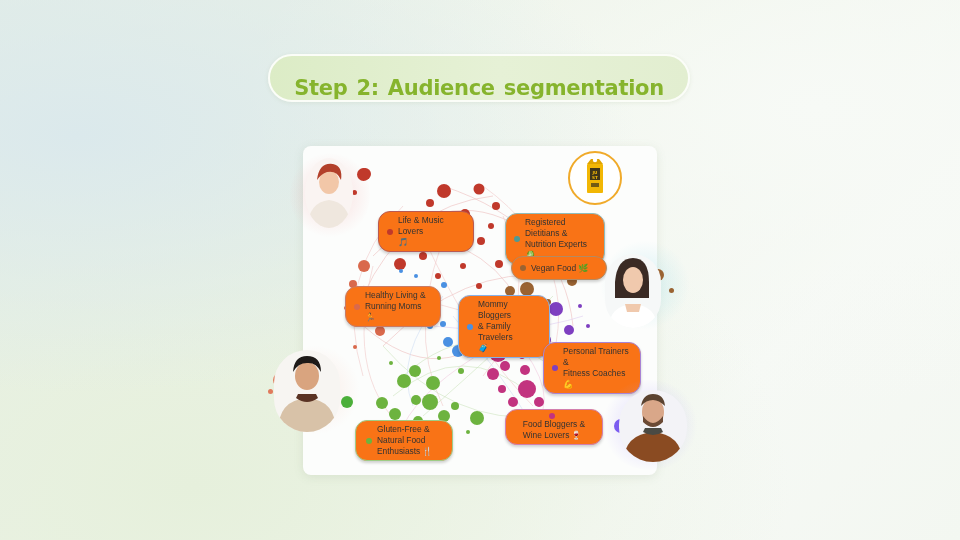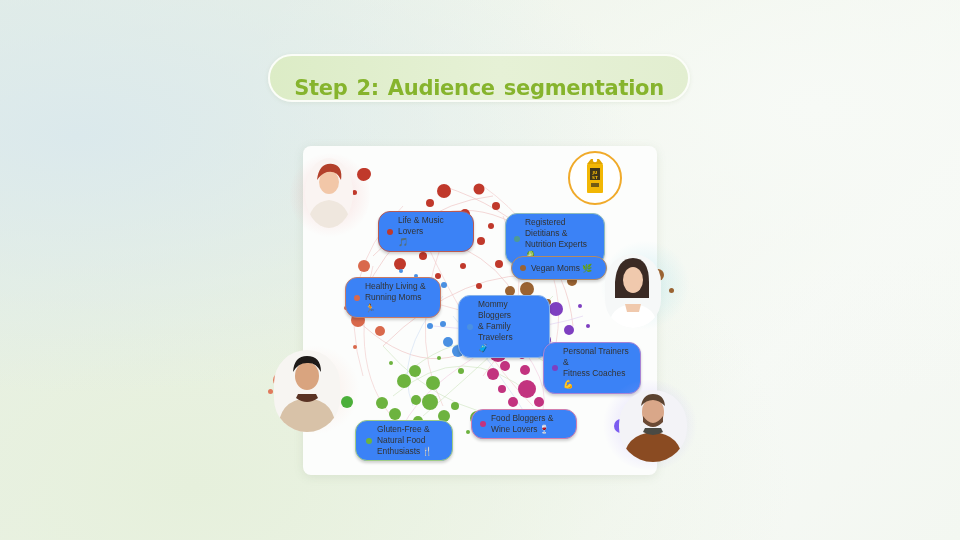--- a/index.html
+++ b/index.html
@@ -26,21 +26,21 @@
     font-weight: 700; font-size: 21px; color: #86b42d; letter-spacing: -0.3px;
     word-spacing: 2px;
   }
   .card {
     position: absolute; left: 303px; top: 146px; width: 354px; height: 329px;
     background: #fcfdfc; border-radius: 8px;
     box-shadow: 0 2px 10px rgba(120,140,110,0.15);
   }
   svg.graph { position: absolute; left: 0; top: 0; }
   .label {
-    position: absolute; background: #3b82f6; border-radius: 12px;
+    position: absolute; background: #f97316; border-radius: 12px;
     border: 1.5px solid; box-shadow: 0 2px 3px rgba(0,0,0,0.18);
     font-size: 8.4px; color: #333; line-height: 11px;
     display: flex; align-items: center; padding: 3px 8px 3px 8px;
   }
   .label .dot { width: 6px; height: 6px; border-radius: 50%; flex: 0 0 6px; margin-right: 5px; }
   .label .txt { white-space: pre-line; }
   .avatar {
     position: absolute; border-radius: 50%; overflow: hidden;
   }
   .glow { position: absolute; border-radius: 50%; }
@@ -195,39 +195,39 @@
 🎵</span>
   </div>
   <div class="label" style="left:202px; top:67px; width:100px; border-color:#8fbcbb;justify-content:flex-end;">
     <span class="dot" style="background:#4f9a94;"></span>
     <span class="txt">Registered
 Dietitians &amp;
 Nutrition Experts 🥬</span>
   </div>
   <div class="label" style="left:208px; top:110px; width:96px; height:24px; border-color:#b48a62;">
     <span class="dot" style="background:#9a6332;"></span>
-    <span class="txt">Vegan Moms 🌿</span>
-  </div>
-  <div class="label" style="left:42px; top:131px; width:96px; border-color:#c87b66;">
+    <span class="txt">Vegan Food 🌿</span>
+  </div>
+  <div class="label" style="left:42px; top:140px; width:96px; border-color:#c87b66;">
     <span class="dot" style="background:#d9694c;"></span>
     <span class="txt">Healthy Living &amp;
 Running Moms 🏃</span>
   </div>
   <div class="label" style="left:155px; top:149px; width:92px; border-color:#86b2ea;">
     <span class="dot" style="background:#4a90e2;"></span>
     <span class="txt">Mommy Bloggers
 &amp; Family Travelers
 🧳</span>
   </div>
   <div class="label" style="left:220px; top:196px; width:98px; border-color:#a883d4;margin-left:20px;">
     <span class="dot" style="background:#7e3fc0;"></span>
     <span class="txt">Personal Trainers &amp;
 Fitness Coaches 💪</span>
   </div>
-  <div class="label" style="left:168px; top:263px; width:106px; border-color:#d27fae;">
+  <div class="label" style="left:202px; top:263px; width:98px; border-color:#d27fae;flex-direction:column;">
     <span class="dot" style="background:#c2337f;"></span>
     <span class="txt">Food Bloggers &amp;
 Wine Lovers 🍷</span>
   </div>
   <div class="label" style="left:52px; top:274px; width:98px; border-color:#9fcc86;padding-left:10px;">
     <span class="dot" style="background:#6db33f;"></span>
     <span class="txt">Gluten-Free &amp;
 Natural Food
 Enthusiasts 🍴</span>
   </div>

